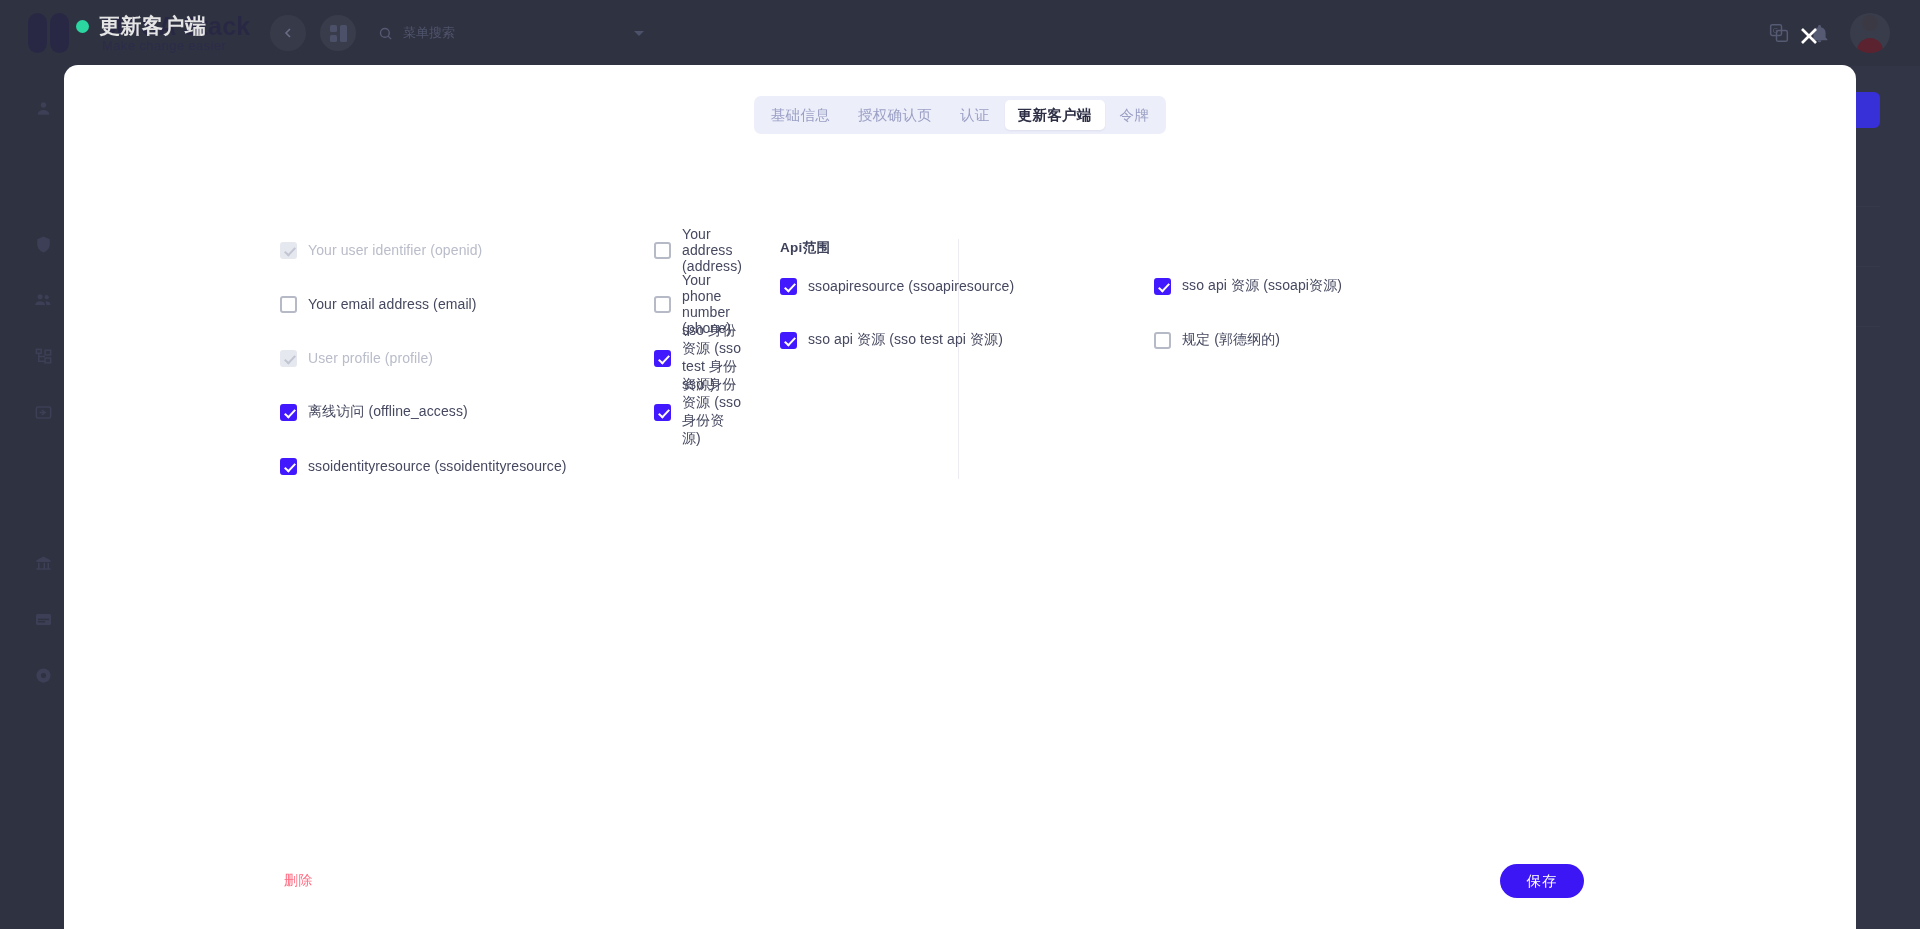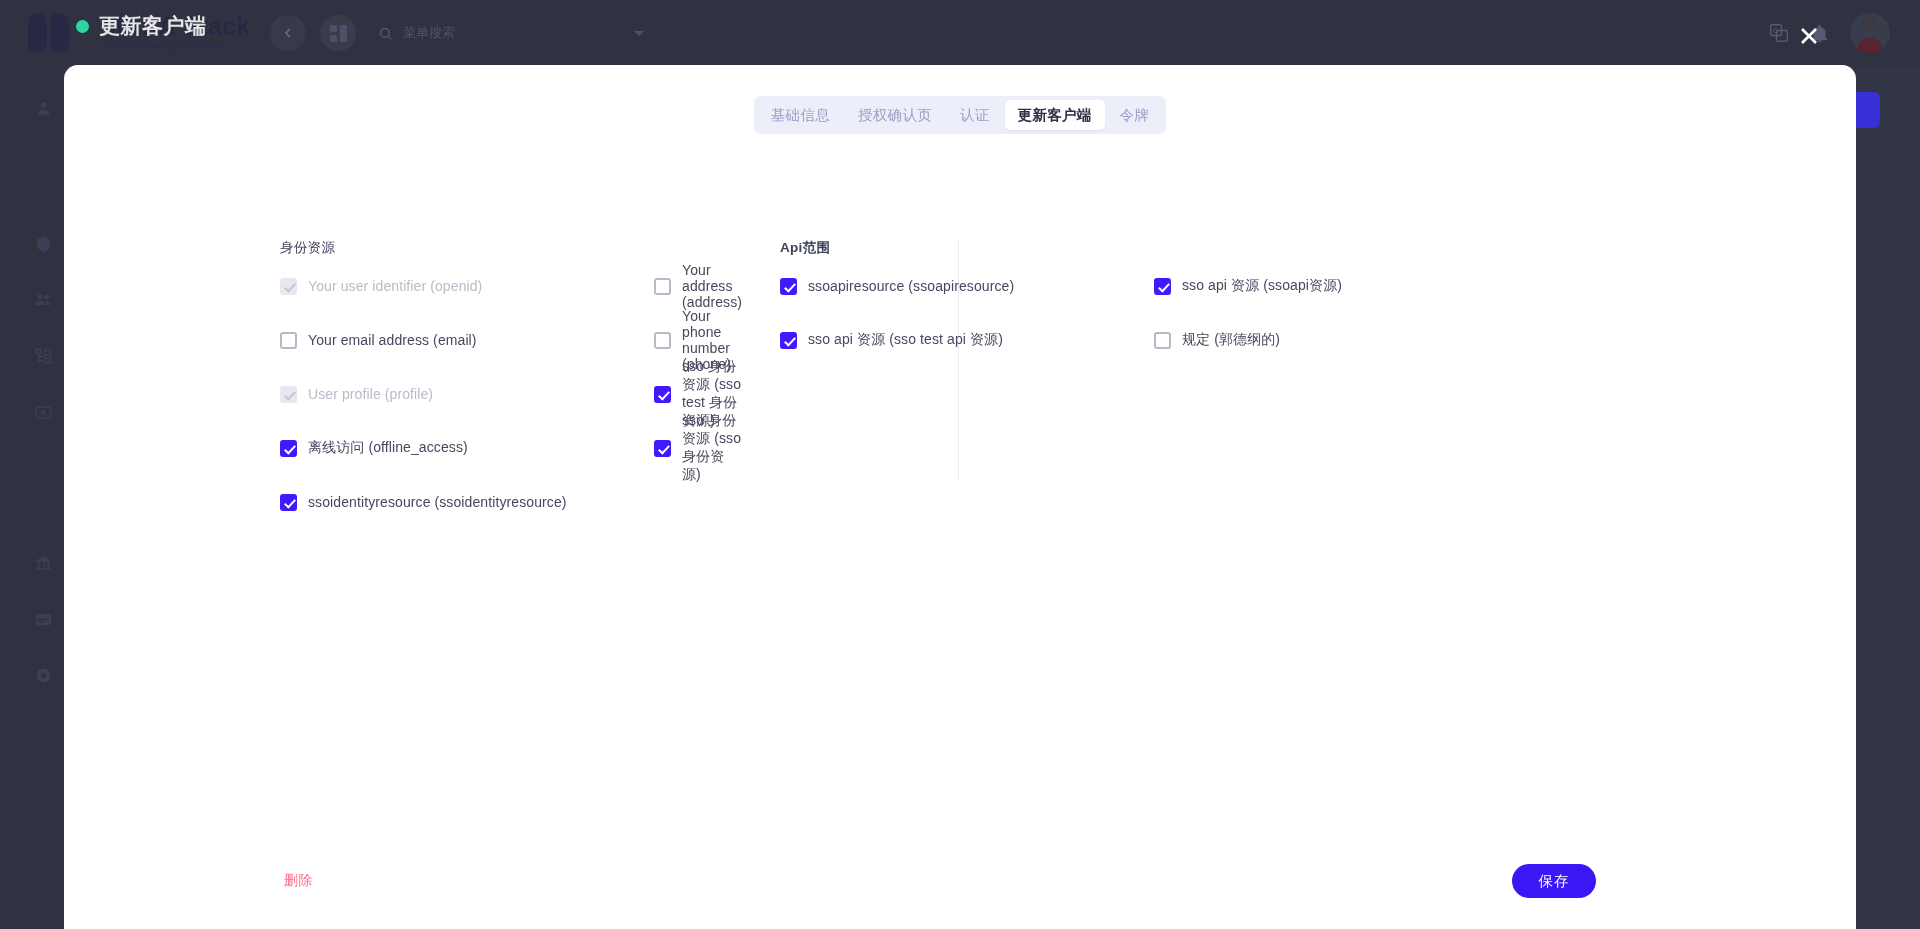--- a/index.html
+++ b/index.html
@@ -281,21 +281,21 @@
   .cb-item.disabled .cbox {
     background: #e6e8ef;
     border-color: #e6e8ef;
   }
   .cb-item.disabled.checked .cbox { background: #e6e8ef; border-color:#e6e8ef; }
   .cb-item.disabled.checked .cbox::after { border-color: #c2c5d2; }
 
   
   .modal-footer {
     position: absolute;
-    left: 0; right: 0; bottom: 0;
+    left: 0; right: 12px; bottom: 0;
     height: 96px;
     display: flex;
     align-items: center;
   }
   .btn-delete {
     margin-left: 216px;
     font-size: 14px;
     color: #ff6b81;
     background: none; border: none;
     cursor: pointer;
@@ -495,21 +495,20 @@
         </div>
         <div class="tab">
           <span>令牌</span>
         </div>
       </div>
   </div>
 
   <div class="modal-body">
 
     <div class="panel panel-identity">
-      <div class="panel-title">身份资源</div>
       <div class="cb-grid" id="identity-grid">
           <div class="cb-item checked disabled">
             <span class="cbox"></span>
             <span>Your user identifier (openid)</span>
           </div>
           <div class="cb-item">
             <span class="cbox"></span>
             <span>Your address (address)</span>
           </div>
           <div class="cb-item">

